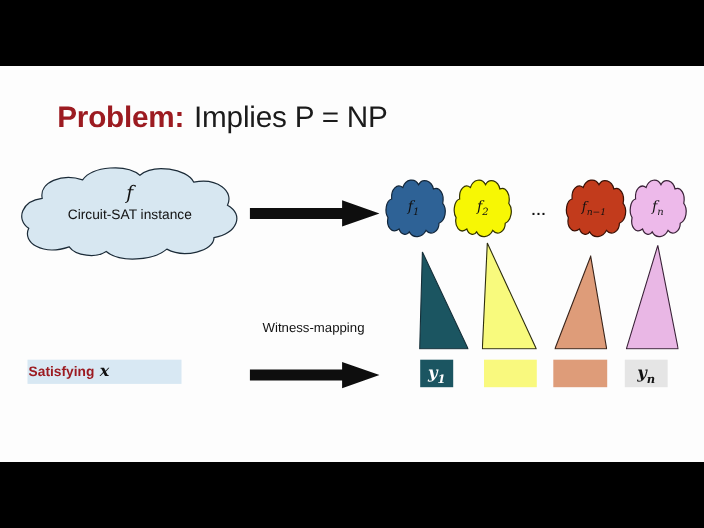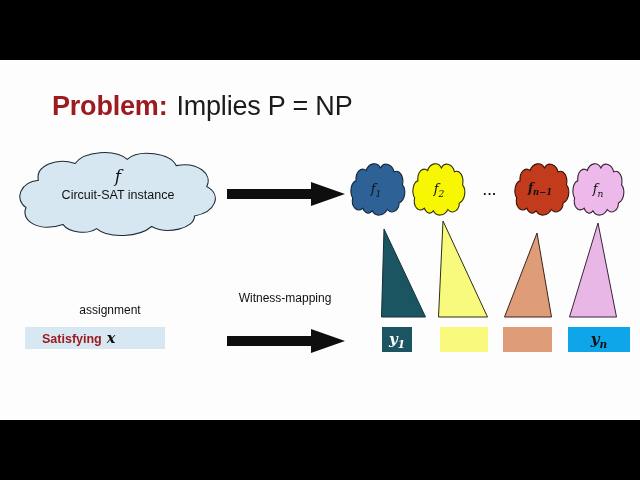--- a/index.html
+++ b/index.html
@@ -33,21 +33,21 @@
 
   
   .wbox { height:25px; text-align:center; }
   .wbox .mvar { font-family:"DejaVu Serif", serif; font-style:italic; font-weight:700;
                 font-size:15px; line-height:25px; }
   .wbox .mvar sub { font-size:70%; }
 
   
   #assignment-caption { left:55px; top:243px; width:110px; text-align:center; font-size:12px; color:#111; }
   #satisfying-box { left:25px; top:267px; width:140px; height:22px; line-height:22px;
-                    padding-left:17px; white-space:nowrap; }
+                    padding-left:1px; white-space:nowrap; }
   #satisfying-word { font-weight:700; font-size:12.5px; }
   #satisfying-var  { font-family:"DejaVu Serif", serif; font-style:italic; font-weight:700;
                      font-size:14.5px; color:#111; margin-left:5px; }
 
   #ellipsis { left:478px; top:123px; width:24px; text-align:center; font-size:13px;
               font-weight:700; color:#111; letter-spacing:1px; }
 </style>
 </head>
 <body>
 
@@ -95,21 +95,21 @@
     </div>
 
     <div id="ellipsis" class="abs">...</div>
 
     <svg class="abs cloud mini-cloud" style="left:515px;top:104px;" viewBox="0 0 64 40" preserveAspectRatio="none">
       <path d="M 14 34 C 6 38, 0 32, 2 26 C -2 22, 0 14, 6 13 C 5 6, 12 2, 18 5
                C 21 -1, 31 -2, 35 3 C 39 -2, 49 0, 51 6 C 58 4, 63 10, 61 16
                C 66 20, 64 28, 57 30 C 57 36, 48 39, 43 35 C 39 40, 29 41, 25 36
                C 22 39, 16 38, 14 34 Z" stroke="#3a1005" stroke-width="1.1" vector-effect="non-scaling-stroke" fill="#C23B1C"></path>
     </svg>
-    <div class="abs cloud-label mini-label" style="left:515px;top:121px;font-size:12px;font-weight:bold;">
+    <div class="abs cloud-label mini-label" style="left:515px;top:121px;font-size:12px;">
       <span>f</span><sub>n−1</sub>
     </div>
 
     <svg class="abs cloud mini-cloud" style="left:573px;top:104px;width:51px;" viewBox="0 0 64 40" preserveAspectRatio="none">
       <path d="M 14 34 C 6 38, 0 32, 2 26 C -2 22, 0 14, 6 13 C 5 6, 12 2, 18 5
                C 21 -1, 31 -2, 35 3 C 39 -2, 49 0, 51 6 C 58 4, 63 10, 61 16
                C 66 20, 64 28, 57 30 C 57 36, 48 39, 43 35 C 39 40, 29 41, 25 36
                C 22 39, 16 38, 14 34 Z" stroke="#3a2238" stroke-width="1.1" vector-effect="non-scaling-stroke" fill="#EDB9EA"></path>
     </svg>
     <div class="abs cloud-label mini-label" style="left:573px;top:121px;width:50px;">
@@ -127,25 +127,24 @@
     </svg>
     <svg class="abs" style="left:569px;top:162px;" width="48" height="96" viewBox="0 0 48 96">
       <polygon points="29,1 0.5,95 47.5,95" stroke="#3a2238" stroke-width="1" fill="#E9B7E5"></polygon>
     </svg>
 
     <div class="abs wbox" style="left: 382px; top: 267px; width: 30px; background: rgb(27, 85, 97);">
       <span class="mvar" style="color: rgb(255, 255, 255);"><span>y</span><sub>1</sub></span>
     </div>
     <div class="abs wbox" style="left: 440px; top: 267px; width: 48px; background: rgb(249, 249, 126);"></div>
     <div class="abs wbox" style="left: 503px; top: 267px; width: 49px; background: rgb(222, 156, 121);"></div>
-    <div class="abs wbox" style="left: 568px; top: 267px; width: 62px; background: #0ea5e9;">
+    <div class="abs wbox" style="left: 568px; top: 267px; width: 39px; background: #e5e5e5;">
       <span class="mvar" style="color: rgb(17, 17, 17);"><span>y</span><sub>n</sub></span>
     </div>
 
-    <div id="assignment-caption" class="abs">assignment</div>
     <div id="satisfying-box" class="abs" style="background: rgb(216, 232, 243);">
       <span id="satisfying-word" style="color: rgb(156, 27, 33);">Satisfying</span><span id="satisfying-var">x</span>
     </div>
 
     <div class="abs arrow-caption" style="left:218px;top:231px;">
       <div>Witness-mapping</div>
     </div>
     <svg class="abs big-arrow" style="left:227px;top:268px;" viewBox="0 0 118 26">
       <polygon points="0,8 84,8 84,1 118,13 84,25 84,18 0,18" fill="#0e0e0e"></polygon>
     </svg>

